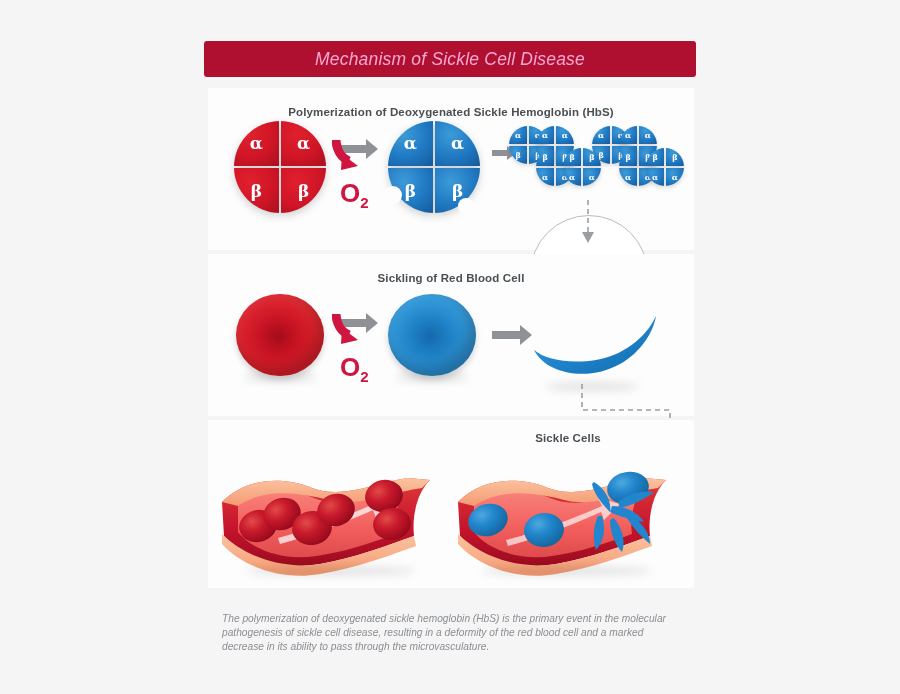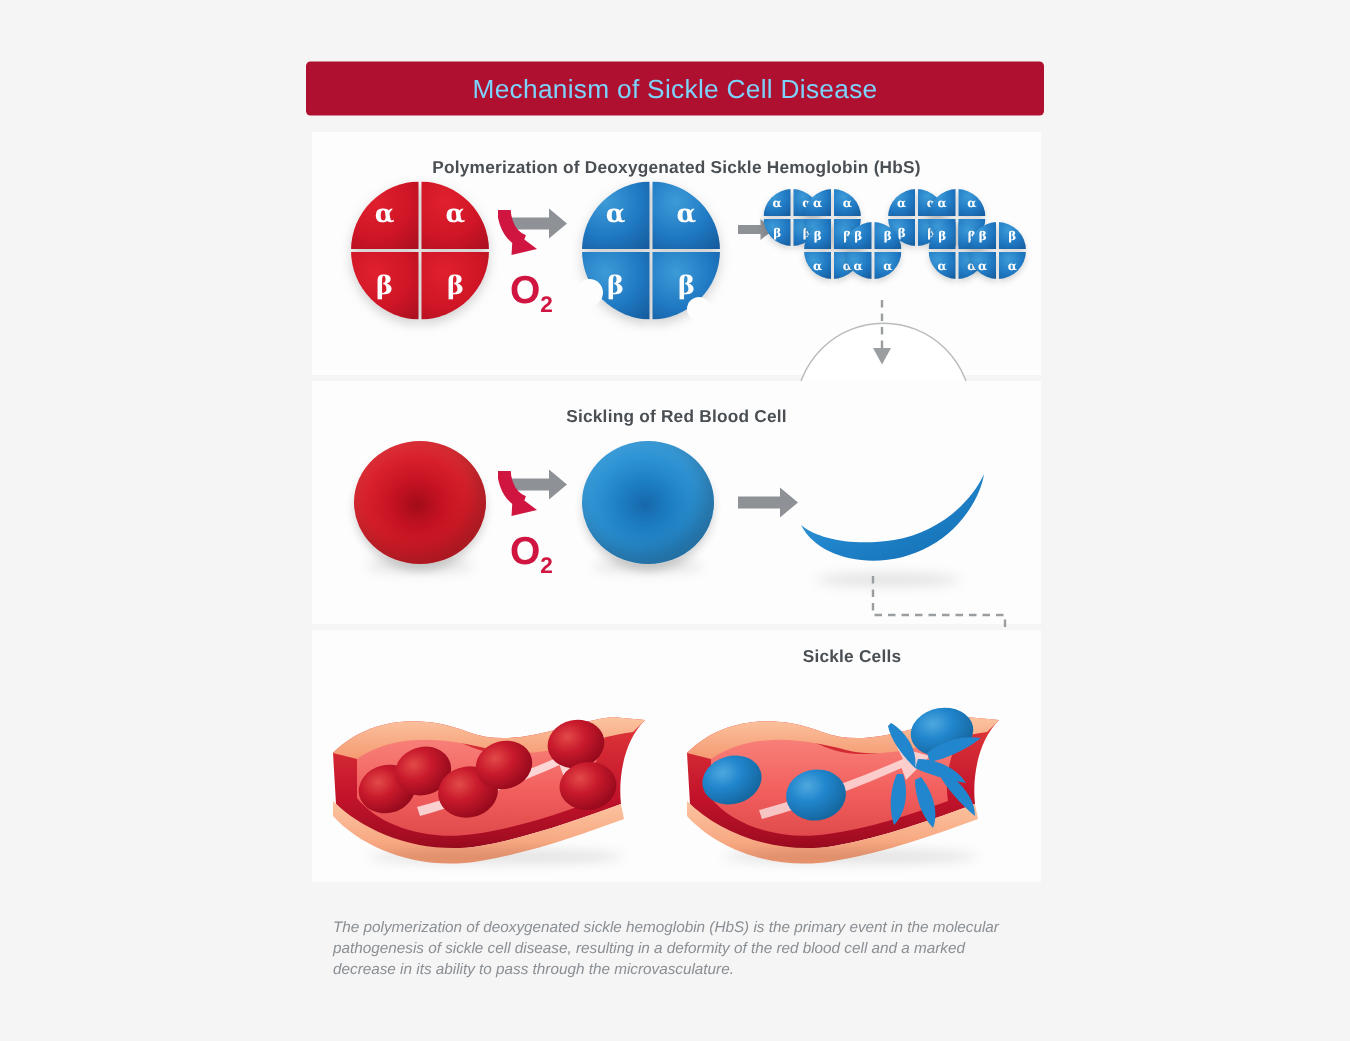--- a/index.html
+++ b/index.html
@@ -26,24 +26,25 @@
     top: 41px;
     width: 492px;
     height: 36px;
     background: #b01030;
     border-radius: 3px;
     display: flex;
     align-items: center;
     justify-content: center;
   }
   .title-banner .title-text {
-    color: #7dd3fc;
+    color: #f9a8d4;
     font-size: 17.5px;
     font-weight: 400;
     letter-spacing: 0.2px;
+    font-style: italic;
   }
 
   
   .panel {
     position: absolute;
     left: 208px;
     width: 486px;
     background: #fdfdfd;
   }
   #panel-1 { top: 88px;  height: 162px; }

